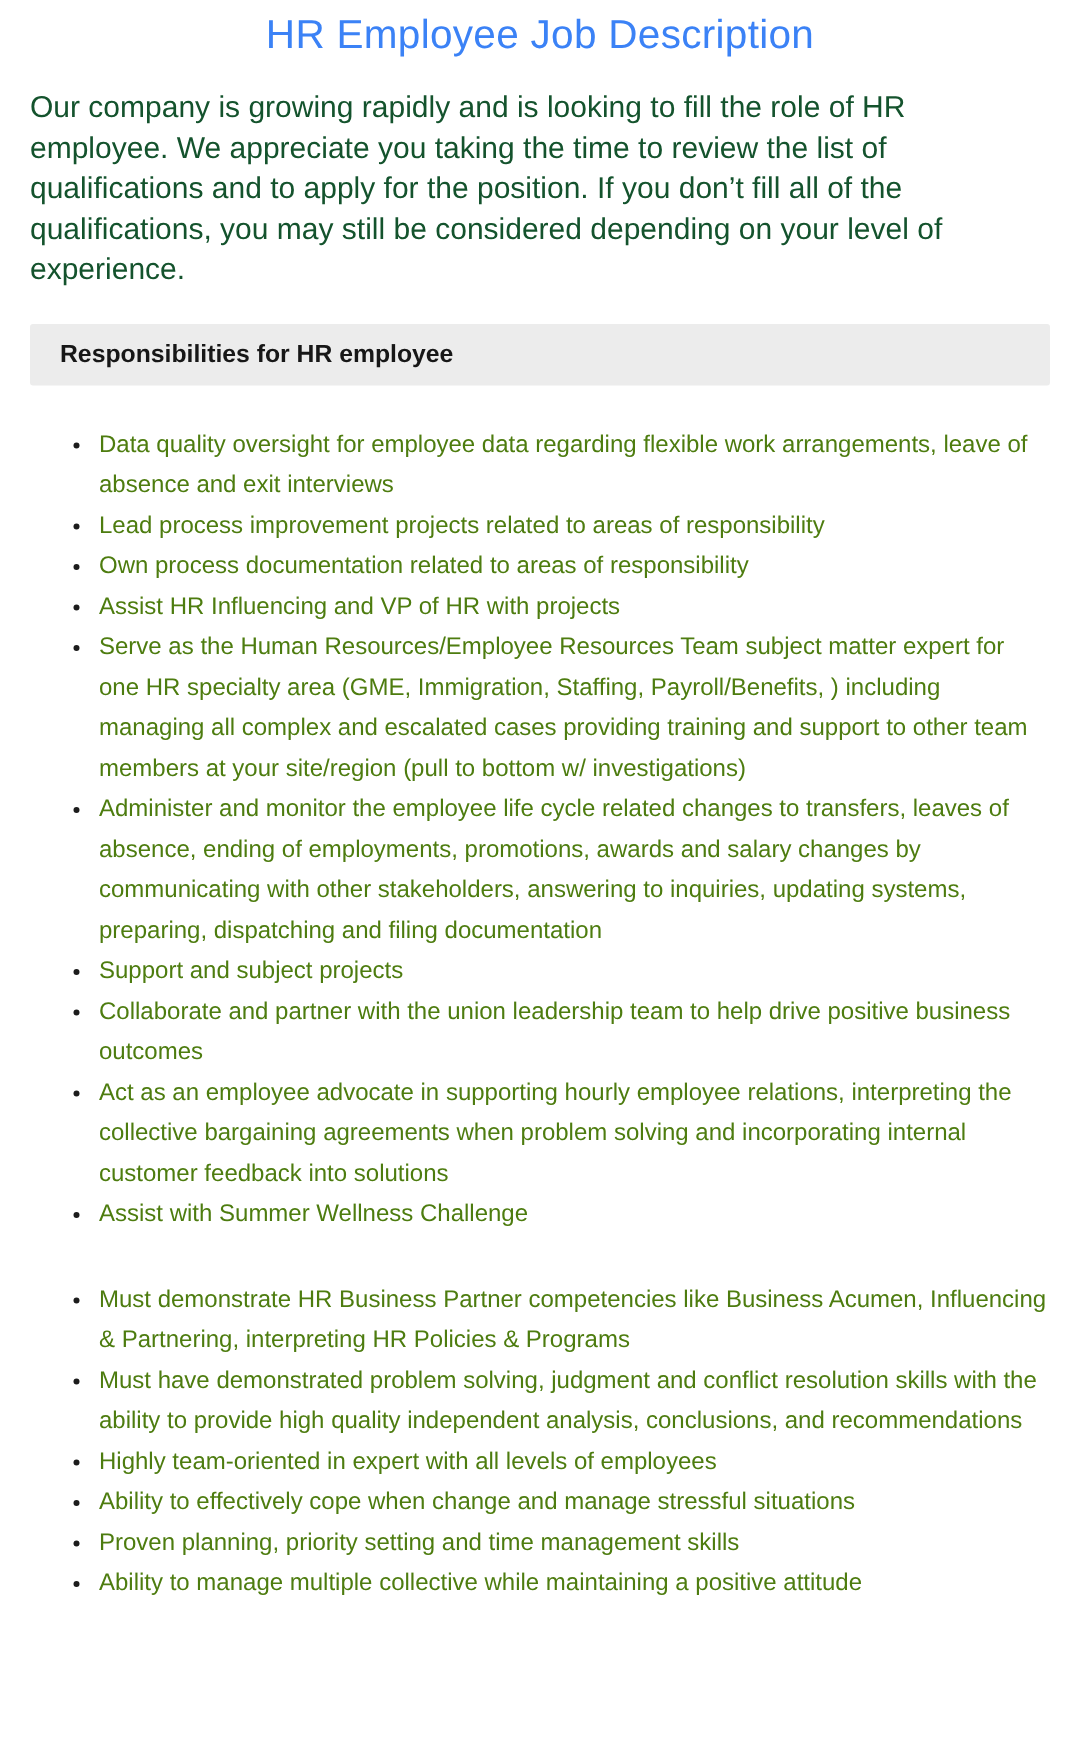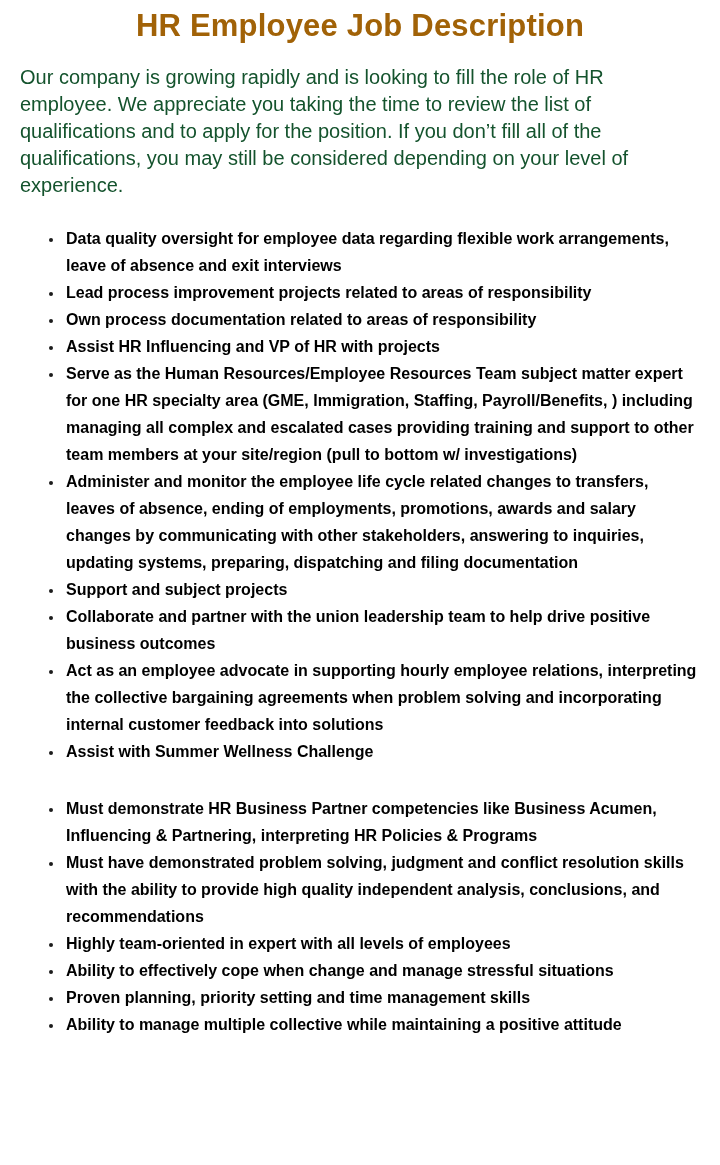--- a/index.html
+++ b/index.html
@@ -11,25 +11,25 @@
     width: 720px;
     height: 1165px;
     box-sizing: border-box;
     padding: 4px 20px 0 20px;
     overflow: hidden;
     font-family: "Liberation Sans", "DejaVu Sans", sans-serif;
     color: #1c1c1c;
     background: #ffffff;
   }
   .doc-title {
-    font-size: 31px;
-    font-weight: 700;
+    font-size: 27px;
+    font-weight: 400;
     letter-spacing: 0.2px;
     text-align: center;
-    color: #a16207;
+    color: #3b82f6;
     margin: 4px 0 20px 0;
   }
   .intro {
     font-size: 20px;
     line-height: 27px;
     margin: 0 0 22px 0;
     color: #14532d;
   }
   .section-bar {
     background: #ececec;
@@ -41,37 +41,37 @@
   }
   ul.bullets {
     margin: 26px 0 30px 0;
     padding: 0 0 0 44px;
     list-style: disc outside;
   }
   ul.bullets li {
     font-size: 16px;
     line-height: 27px;
     padding-left: 2px;
-    color: #000000;
-    font-weight: bold;
+    color: #4d7c0f;
   }
   ul.bullets li::marker {
     font-size: 13px;
     color: #1c1c1c;
   }
 </style>
 </head>
 <body>
 
 <div class="page">
 
   <h1 class="doc-title">HR Employee Job Description</h1>
 
   <p class="intro">Our company is growing rapidly and is looking to fill the role of HR employee. We appreciate you taking the time to review the list of qualifications and to apply for the position. If you don’t fill all of the qualifications, you may still be considered depending on your level of experience.</p>
 
+  <div class="section-bar">Responsibilities for HR employee</div>
 
   <ul class="bullets">
     <li>Data quality oversight for employee data regarding flexible work arrangements, leave of absence and exit interviews</li>
     <li>Lead process improvement projects related to areas of responsibility</li>
     <li>Own process documentation related to areas of responsibility</li>
     <li>Assist HR Influencing and VP of HR with projects</li>
     <li>Serve as the Human Resources/Employee Resources Team subject matter expert for one HR specialty area (GME, Immigration, Staffing, Payroll/Benefits, ) including managing all complex and escalated cases providing training and support to other team members at your site/region (pull to bottom w/ investigations)</li>
     <li>Administer and monitor the employee life cycle related changes to transfers, leaves of absence, ending of employments, promotions, awards and salary changes by communicating with other stakeholders, answering to inquiries, updating systems, preparing, dispatching and filing documentation</li>
     <li>Support and subject projects</li>
     <li>Collaborate and partner with the union leadership team to help drive positive business outcomes</li>

